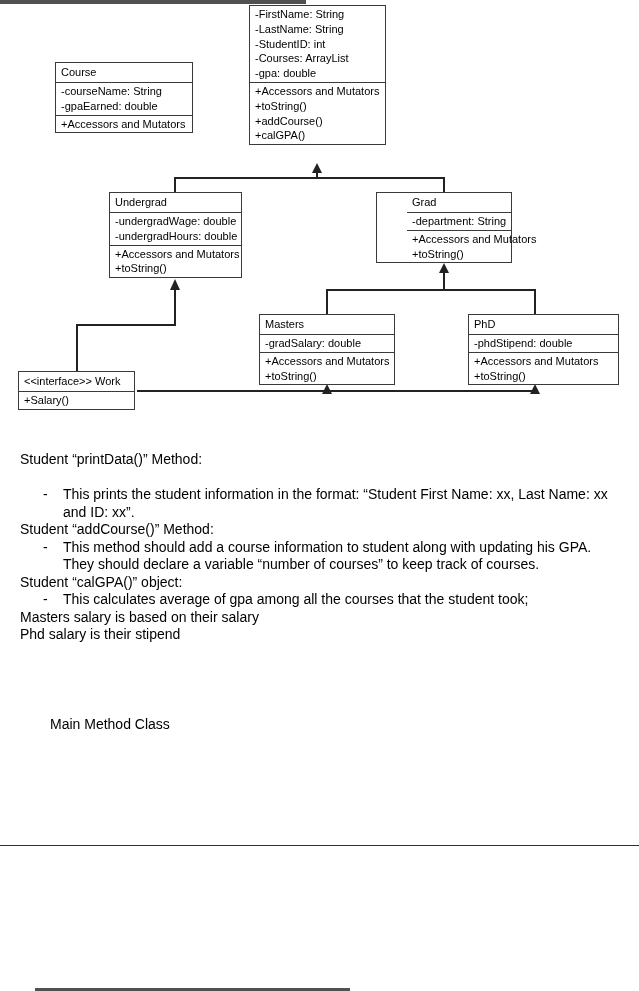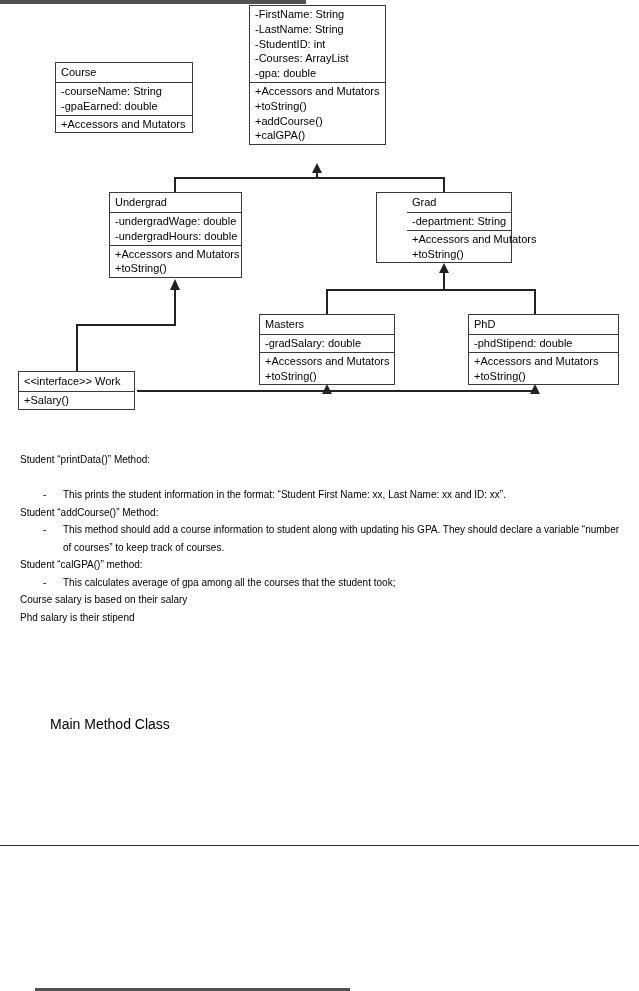--- a/index.html
+++ b/index.html
@@ -28,21 +28,21 @@
   .box-course    { left:55px;  top:62px;  width:138px; }
   .box-undergrad { left:109px; top:192px; width:133px; }
   .box-grad      { left:376px; top:192px; width:136px;padding-left:30px; }
   .box-masters   { left:259px; top:314px; width:136px; }
   .box-phd       { left:468px; top:314px; width:151px; }
   .box-work      { left:18px;  top:371px; width:117px; }
 
   
   .notes {
     position:absolute; left:20px; top:451px; width:605px;
-    font-size:10px; line-height:17.5px; color:#000;
+    font-size:14px; line-height:17.5px; color:#000;
   }
   .note-heading, .note-plain { margin:0; }
   .note-bullet { display:flex; padding-left:23px; }
   .note-bullet .dash { width:20px; flex:0 0 20px; }
   .note-bullet .btext { flex:1; }
   .spaced { margin-top:17.5px; }
 
   .main-heading { position:absolute; left:20px; top:716px; font-size:14px; line-height:17.5px;margin-left:30px; }
   .divider { position:absolute; left:0; top:845px; width:639px; border-top:1.6px solid #2e2e2e; }
   .footer-text { position:absolute; left:20px; top:937px; width:605px; font-size:14px; line-height:17.5px; }
@@ -152,26 +152,26 @@
   <div class="note-heading">Student “printData()” Method:</div>
       <div class="note-bullet spaced">
         <span class="dash">-</span>
         <span class="btext">This prints the student information in the format: “Student First Name: xx, Last Name: xx and ID: xx”.</span>
       </div>
       <div class="note-heading">Student “addCourse()” Method:</div>
       <div class="note-bullet">
         <span class="dash">-</span>
         <span class="btext">This method should add a course information to student along with updating his GPA. They should declare a variable “number of courses” to keep track of courses.</span>
       </div>
-      <div class="note-heading">Student “calGPA()” method:</div>
+      <div class="note-heading">Student “calGPA()” object:</div>
       <div class="note-bullet">
         <span class="dash">-</span>
         <span class="btext">This calculates average of gpa among all the courses that the student took;</span>
       </div>
-      <div class="note-plain">Course salary is based on their salary</div>
+      <div class="note-plain">Masters salary is based on their salary</div>
       <div class="note-plain">Phd salary is their stipend</div>
     </div>
 
   <div class="main-heading">Main Method Class</div>
 
   <div class="divider"></div>
 
 
   <div class="bottom-bar"></div>
 

